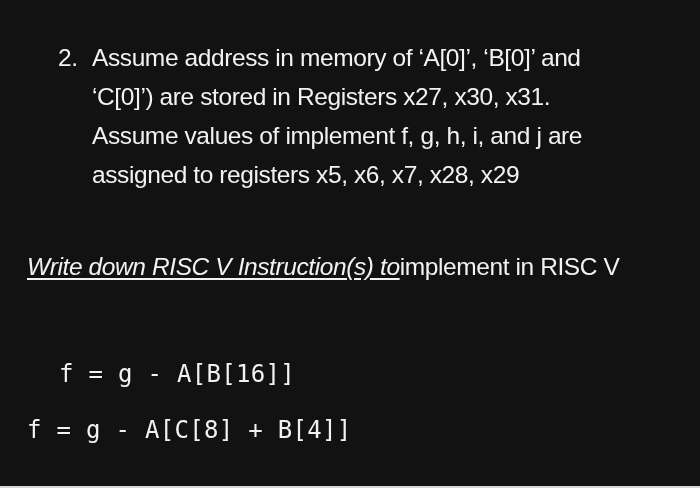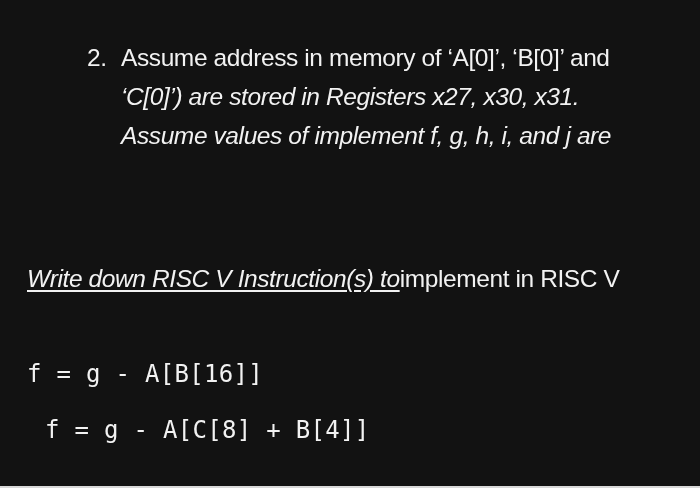--- a/index.html
+++ b/index.html
@@ -10,47 +10,47 @@
     position: relative;
     font-family: "Liberation Sans", "DejaVu Sans", sans-serif;
     color: #f2f2f2;
   }
   .page { position: absolute; left: 0; top: 0; width: 700px; height: 486px; background: #121212; }
   .bottom-strip { position: absolute; left: 0; top: 486px; width: 700px; height: 2px; background: #d8d8d8; }
   .question {
     position: absolute; left: 58px; top: 38px;
     font-size: 24.5px; line-height: 39px;
     letter-spacing: -0.4px;
-    margin-left: 29px;
   }
   .qline { white-space: nowrap; }
   .qnum { display: inline-block; width: 34px; }
-  .indent { padding-left: 34px; font-style: italic; }
+  .indent { padding-left: 34px; }
   .instruction {
-    position: absolute; left: 27px; top: 260px;
+    position: absolute; left: 27px; top: 248px;
     font-size: 24.5px; line-height: 37px; letter-spacing: -0.4px;
   }
   .instr-line { white-space: nowrap; }
   .instr-em { font-style: italic; text-decoration: underline; text-underline-offset: 3px; }
   .code {
     position: absolute; left: 27px;
     font-family: "DejaVu Sans Mono", "Liberation Mono", monospace;
     font-size: 24px; white-space: pre; letter-spacing: 0.3px;
   }
-  .code1 { top: 360px; }
-  .code2 { top: 416px; margin-left: 18px; }
+  .code1 { top: 360px; margin-left: 32px; }
+  .code2 { top: 416px; }
 </style>
 </head>
 <body>
 
 <div class="page">
   <div class="question">
     <div class="qline"><span class="qnum">2.</span><span>Assume address in memory of ‘A[0]’, ‘B[0]’ and</span></div>
     <div class="qline indent">‘C[0]’) are stored in Registers x27, x30, x31.</div>
     <div class="qline indent">Assume values of implement f, g, h, i, and j are</div>
+    <div class="qline indent">assigned to registers x5, x6, x7, x28, x29</div>
   </div>
 
   <div class="instruction">
     <div class="instr-line"><span class="instr-em">Write down RISC V Instruction(s) to</span><span>implement in RISC V</span></div>
   </div>
 
   <div class="code code1">f = g - A[B[16]]</div>
   <div class="code code2">f = g - A[C[8] + B[4]]</div>
 </div>
 <div class="bottom-strip"></div>

